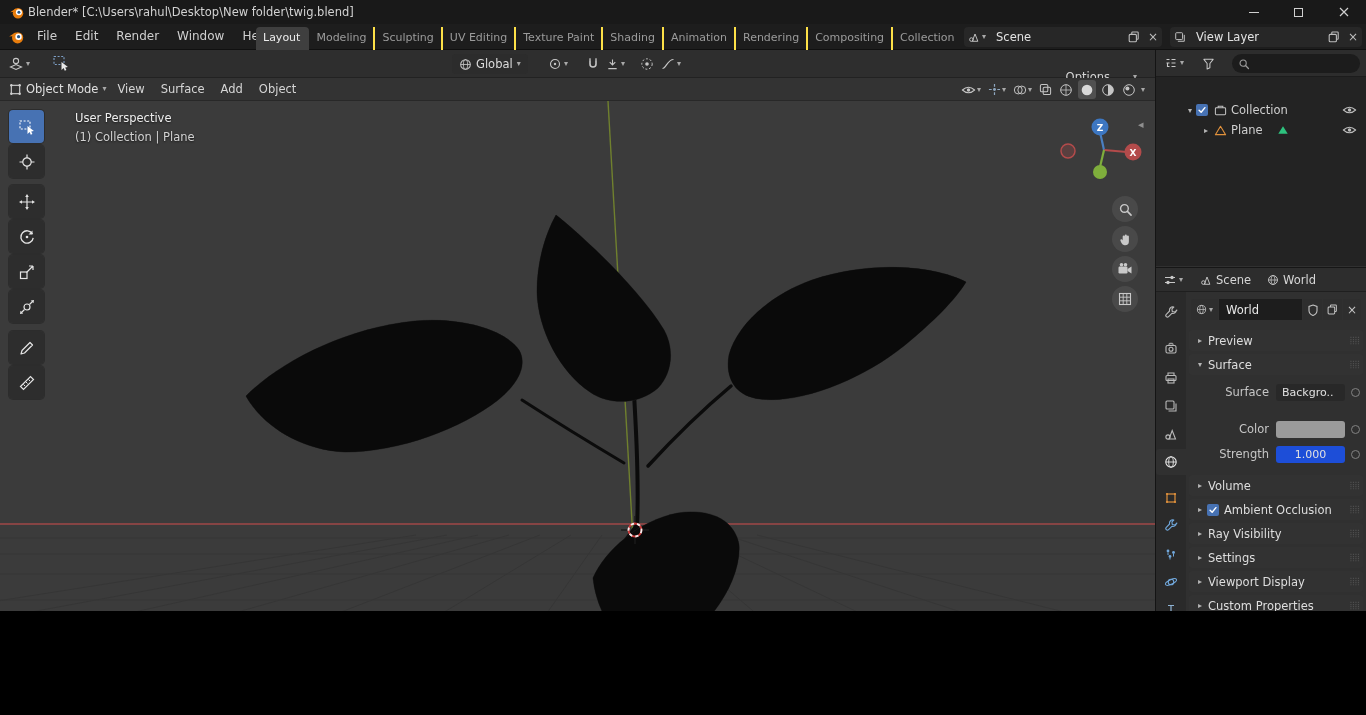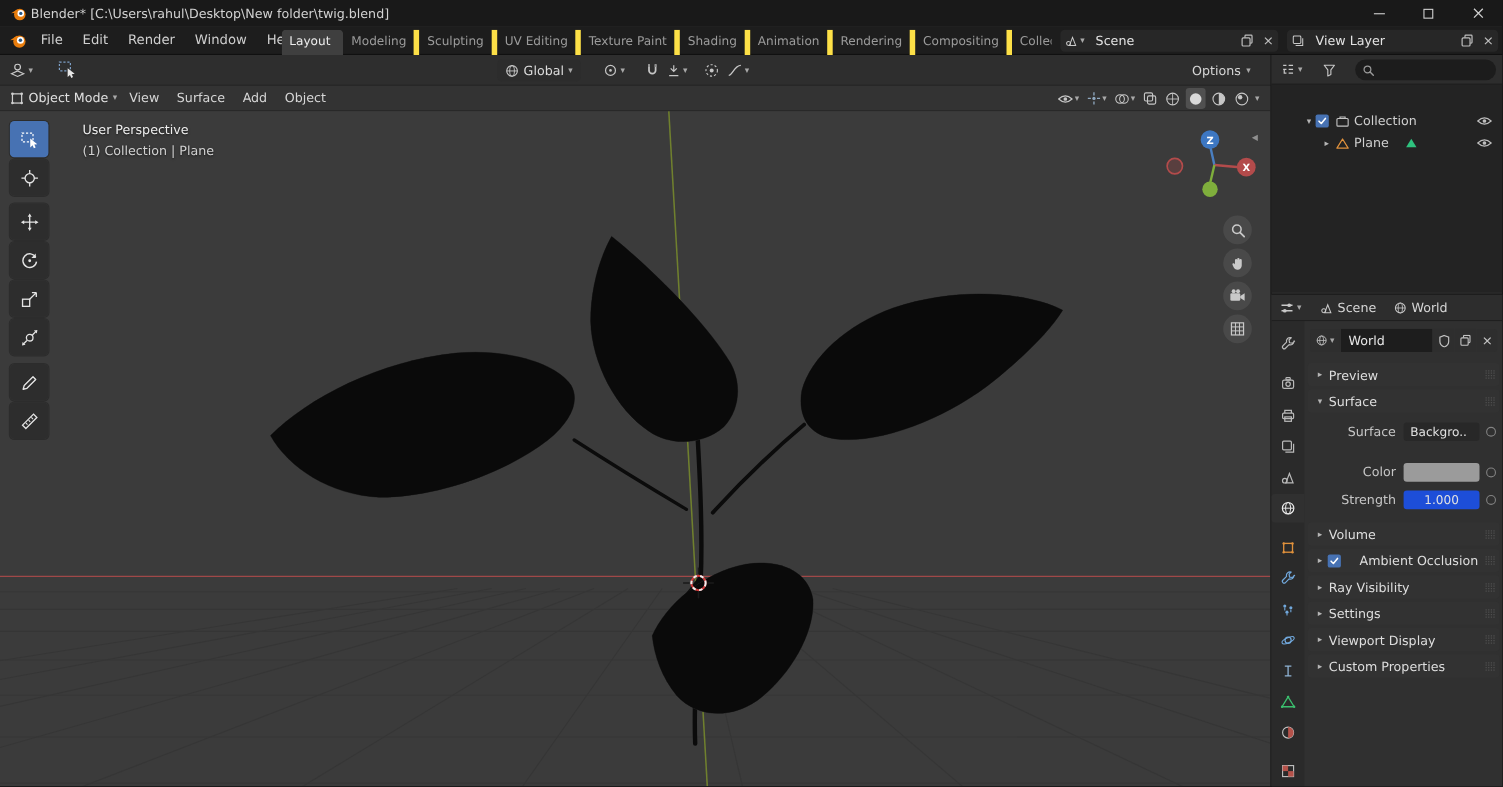--- a/index.html
+++ b/index.html
@@ -1,33 +1,33 @@
 <!DOCTYPE html>
 <html><head>
 <meta charset="utf-8">
 <style>
 *{margin:0;padding:0;box-sizing:border-box}
 html,body{background:#000}
 body{font-family:"DejaVu Sans","Liberation Sans",sans-serif;font-size:12px;color:#d4d4d4}
-#root{position:relative;width:1366px;height:715px;background:#303030;overflow:hidden}
+#root{position:relative;width:1366px;height:611px;background:#303030;overflow:hidden}
 .r{position:absolute}
 svg{display:block}
 
 
 .titlebar{position:absolute;left:0;top:0;width:1366px;height:24px;background:#191919;display:flex;align-items:center}
 .titlebar .title{font-size:11.5px;color:#d2d2d2;margin-left:4px}
 .win-controls{position:absolute;right:0;top:0;height:24px;display:flex}
 .win-btn{width:45px;height:24px;display:flex;align-items:center;justify-content:center;color:#d0d0d0}
 
 
 .topbar{position:absolute;left:0;top:24px;width:1366px;height:26px;background:#1d1d1d;border-bottom:1px solid #101010}
 .menus{position:absolute;left:28px;top:0;height:25px;display:flex;}
 .menu-item{padding:0 9px;line-height:25px;color:#cfcfcf;border-radius:3px;cursor:default}
 .tabs{position:absolute;left:256px;top:3px;height:23px;display:flex;max-width:700px;overflow:hidden}
-.tab{padding:0 7px;line-height:22px;font-size:11px;color:#9b9b9b;border-right:5px solid #fde047;white-space:nowrap}
+.tab{padding:0 7px;line-height:22px;font-size:11px;color:#9b9b9b;border-right:2px solid #fde047;white-space:nowrap}
 .tab.active{background:#3f3f3f;color:#ececec;border-radius:4px 4px 0 0;border-right-color:transparent}
 .tab-add{padding:0 8px;line-height:22px;color:#9b9b9b}
 .id-widget{position:absolute;top:3px;height:20px;background:#272727;border-radius:4px;display:flex;align-items:center;overflow:hidden}
 .id-widget .seg{height:20px;display:flex;align-items:center;padding:0 4px;color:#bdbdbd;gap:2px}
 .id-widget .name{flex:1;color:#e3e3e3;font-size:11.5px;padding:0 6px;white-space:nowrap;overflow:hidden}
 .da{font-size:8px;color:#a8a8a8;line-height:1}
 
 
 .tool-header{position:absolute;left:0;top:50px;width:1155px;height:28px;background:#2e2e2e;border-bottom:1px solid #222}
 .iconbtn{display:flex;align-items:center;gap:2px;padding:0 3px;height:22px;border-radius:3px;color:#c6c6c6}
@@ -247,21 +247,21 @@
           <circle cx="7" cy="7" r="5.2" fill="none" stroke="#c6c6c6" stroke-width="1" stroke-dasharray="2 1.8"></circle>
           <circle cx="7" cy="7" r="1.8" fill="#c6c6c6"></circle>
         </svg>
   </div>
   <div class="iconbtn r" style="left:658px;top:3px">
     <svg width="14" height="14" viewBox="0 0 14 14">
           <path d="M1.5 11.5 C5 11.5 6.5 2.5 12.5 2.5" fill="none" stroke="#c6c6c6" stroke-width="1.2"></path>
         </svg>
     <span class="da">▾</span>
   </div>
-  <div class="iconbtn r" style="right:15px;top:3px;color:#d6d6d6;font-size:11.5px;gap:5px">
+  <div class="iconbtn r" style="right:15px;top:16px;color:#d6d6d6;font-size:11.5px;gap:23px">
     <span>Options</span>
     <span class="da">▾</span>
   </div>
 </div>
 
 <div class="vp-region">
 
   <svg class="scene" viewBox="0 101 1155 614" preserveAspectRatio="none">
     <defs>
       <pattern id="wirepat" width="3.2" height="3.2" patternUnits="userSpaceOnUse" patternTransform="rotate(32)">
@@ -726,21 +726,21 @@
       <span class="plabel">Volume</span>
       <span class="grip">⣿⣿</span>
     </div>
     <div class="panel-h" style="top:207px">
       <span class="tri-s">▸</span>
       <span class="cbx" style="margin: 0px 5px 0px 1px; background: rgb(71, 114, 179);">
             <svg width="10" height="10">
               <use href="#i-check"></use>
             </svg>
           </span>
-      <span class="plabel" style="margin-left:12px">Ambient Occlusion</span>
+      <span class="plabel" style="margin-left:0">Ambient Occlusion</span>
       <span class="grip">⣿⣿</span>
     </div>
     <div class="panel-h" style="top:231px">
       <span class="tri-s">▸</span>
       <span class="plabel">Ray Visibility</span>
       <span class="grip">⣿⣿</span>
     </div>
     <div class="panel-h" style="top:255px">
       <span class="tri-s">▸</span>
       <span class="plabel">Settings</span>

